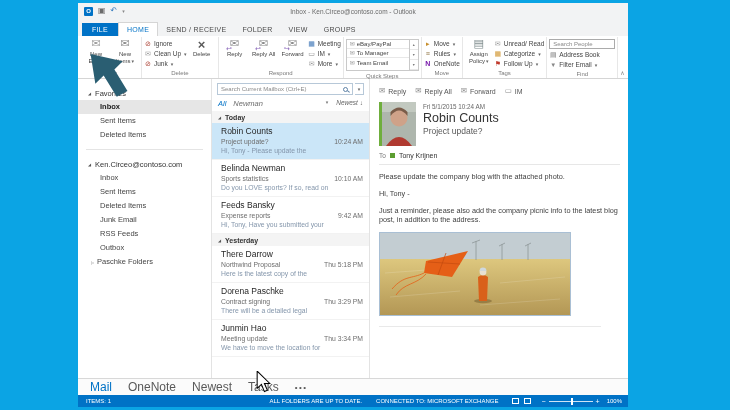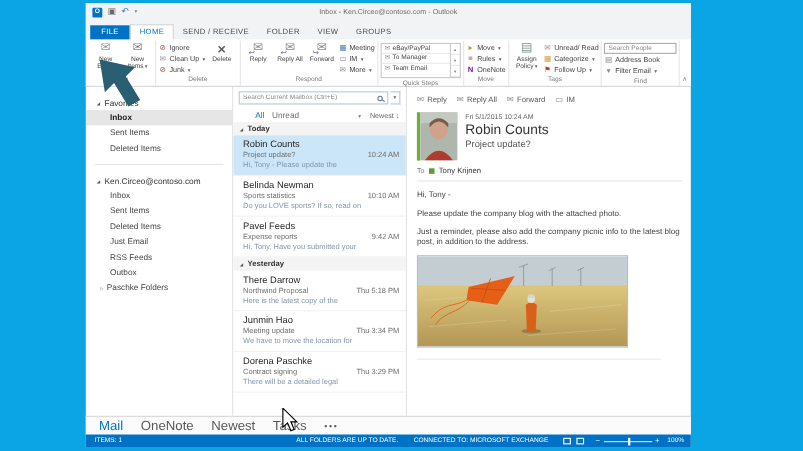--- a/index.html
+++ b/index.html
@@ -81,21 +81,21 @@
   .mlist { width:158px; border-right:1px solid #e3e3e3; display:flex; flex-direction:column; flex:none; }
   .ml-search { display:flex; align-items:center; gap:2px; padding:4px 5px 2px 5px; }
   .ml-search-box { flex:1; display:flex; align-items:center; border:1px solid #b7c8d8; height:12px; padding:0 3px; background:#fff; }
   .ml-search-input { border:none; outline:none; flex:1; font-size:6px; min-width:0;
                      font-family:"Liberation Sans","DejaVu Sans",sans-serif; color:#444; }
   .ml-search-input::placeholder { color:#8a8a8a; }
   .mag { width:5px; height:5px; border:1px solid #5f83a8; border-radius:50%; position:relative; flex:none; margin-right:1px; }
   .mag::after { content:""; position:absolute; width:3px; height:1px; background:#5f83a8;
                 right:-2.5px; bottom:-1px; transform:rotate(40deg); }
   .ml-search-dd { width:9px; text-align:center; font-size:5px; color:#666; border:1px solid #b7c8d8; border-left:none; height:12px; line-height:11px; }
-  .ml-filter { display:flex; align-items:flex-end; padding:2px 6px 2px 20px; height:14px; }
+  .ml-filter { display:flex; align-items:flex-start; padding:2px 6px 2px 6px; height:14px;font-style:italic; }
   .ml-all { color:#0072c6; font-size:7.5px; margin-right:7px; }
   .ml-unread { color:#6d6d6d; font-size:7.5px; }
   .ml-bydate { margin-left:auto; font-size:5px; color:#777; margin-right:8px; }
   .ml-newest { font-size:6.5px; color:#666; }
   .ml-items { flex:1; overflow:hidden; }
   .ml-ghdr { height:12px; display:flex; align-items:center; gap:4px; padding-left:6px; background:#f4f4f4;
              font-size:7px; font-weight:bold; color:#333; }
   .ml-item { padding:3px 6px 4px 9px; border-bottom:1px solid #f2f2f2; }
   .ml-item.selected { background:#cbe6f8; }
   .ml-sender { font-size:8.5px; color:#262626; line-height:11px; white-space:nowrap; overflow:hidden; }
@@ -350,37 +350,37 @@
           <div class="fp-item">Sent Items</div>
           <div class="fp-item">Deleted Items</div>
           <div class="fp-sep"></div>
           <div class="fp-header">
             <span class="fp-caret">◢</span>
             <span>Ken.Circeo@contoso.com</span>
           </div>
           <div class="fp-item"><span>Inbox</span></div>
           <div class="fp-item"><span>Sent Items</span></div>
           <div class="fp-item"><span>Deleted Items</span></div>
-          <div class="fp-item"><span>Just Email</span></div>
+          <div class="fp-item"><span>Junk Email</span></div>
           <div class="fp-item"><span>RSS Feeds</span></div>
           <div class="fp-item"><span>Outbox</span></div>
           <div class="fp-item has-caret"><span class="fp-caret">▷</span><span>Paschke Folders</span></div>
         </div>
 
       <div class="mlist">
         <div class="ml-search">
           <div class="ml-search-box">
             <input class="ml-search-input" placeholder="Search Current Mailbox (Ctrl+E)" style="">
             <span class="mag"></span>
           </div>
           <div class="ml-search-dd">▾</div>
         </div>
         <div class="ml-filter">
           <span class="ml-all">All</span>
-          <span class="ml-unread">Unread</span>
+          <span class="ml-unread">Newman</span>
           <span class="ml-bydate">▾</span>
           <span class="ml-newest">
             <span>Newest</span>
             <span>↓</span>
           </span>
         </div>
         <div class="ml-items">
             <div class="ml-ghdr">
               <span class="fp-caret">◢</span>
               <span>Today</span>
@@ -395,54 +395,54 @@
             </div>
             <div class="ml-item">
               <div class="ml-sender">Belinda Newman</div>
               <div class="ml-row2">
                 <span class="ml-subject">Sports statistics</span>
                 <span class="ml-time">10:10 AM</span>
               </div>
               <div class="ml-preview">Do you LOVE sports? If so, read on</div>
             </div>
             <div class="ml-item">
-              <div class="ml-sender">Pavel Feeds</div>
+              <div class="ml-sender">Feeds Bansky</div>
               <div class="ml-row2">
                 <span class="ml-subject">Expense reports</span>
                 <span class="ml-time">9:42 AM</span>
               </div>
               <div class="ml-preview">Hi, Tony, Have you submitted your</div>
             </div>
             <div class="ml-ghdr">
               <span class="fp-caret">◢</span>
               <span>Yesterday</span>
             </div>
             <div class="ml-item">
               <div class="ml-sender">There Darrow</div>
               <div class="ml-row2">
                 <span class="ml-subject">Northwind Proposal</span>
                 <span class="ml-time">Thu 5:18 PM</span>
               </div>
               <div class="ml-preview">Here is the latest copy of the</div>
             </div>
             <div class="ml-item">
+              <div class="ml-sender">Dorena Paschke</div>
+              <div class="ml-row2">
+                <span class="ml-subject">Contract signing</span>
+                <span class="ml-time">Thu 3:29 PM</span>
+              </div>
+              <div class="ml-preview">There will be a detailed legal</div>
+            </div>
+            <div class="ml-item">
               <div class="ml-sender">Junmin Hao</div>
               <div class="ml-row2">
                 <span class="ml-subject">Meeting update</span>
                 <span class="ml-time">Thu 3:34 PM</span>
               </div>
               <div class="ml-preview">We have to move the location for</div>
-            </div>
-            <div class="ml-item">
-              <div class="ml-sender">Dorena Paschke</div>
-              <div class="ml-row2">
-                <span class="ml-subject">Contract signing</span>
-                <span class="ml-time">Thu 3:29 PM</span>
-              </div>
-              <div class="ml-preview">There will be a detailed legal</div>
             </div>
           </div>
       </div>
 
       <div class="rpane">
         <div class="rp-toolbar">
             <span class="rp-tbtn">
               <span class="ico ico-reply-icon">✉</span>
               <span>Reply</span>
             </span>
@@ -476,22 +476,22 @@
             <div class="rp-subj">Project update?</div>
           </div>
         </div>
         <div class="rp-toline">
           <span>To</span>
           <span class="rp-greensq"></span>
           <span class="rp-recip">Tony Krijnen</span>
         </div>
         <div class="rp-div"></div>
         <div class="rp-body">
+          <p>Please update the company blog with the attached photo.</p>
           <p>Hi, Tony -</p>
-          <p>Please update the company blog with the attached photo.</p>
           <p>Just a reminder, please also add the company picnic info to the latest blog post, in addition to the address.</p>
           <div class="rp-photo">
             <svg width="190" height="82" viewBox="0 0 190 82">
               <defs>
                 <linearGradient id="field" x1="0" y1="0" x2="0" y2="1">
                   <stop offset="0" stop-color="#ddc77e"></stop>
                   <stop offset="1" stop-color="#b39755"></stop>
                 </linearGradient>
               </defs>
               <rect x="0" y="0" width="190" height="26" fill="#c3cdd2"></rect>

